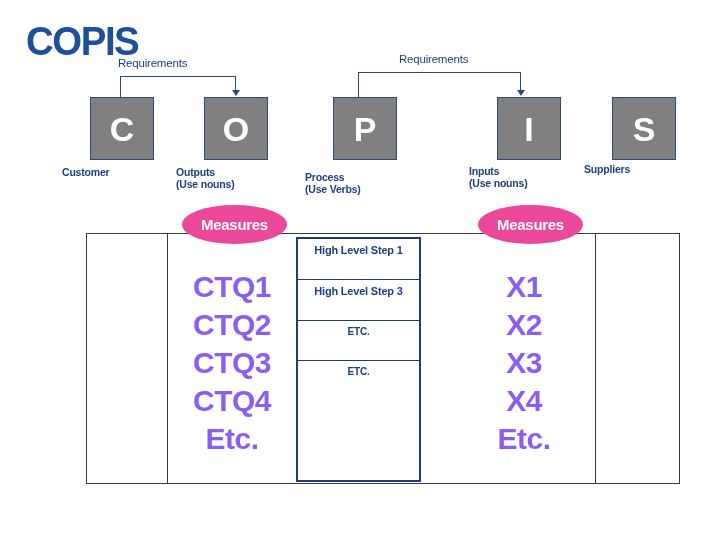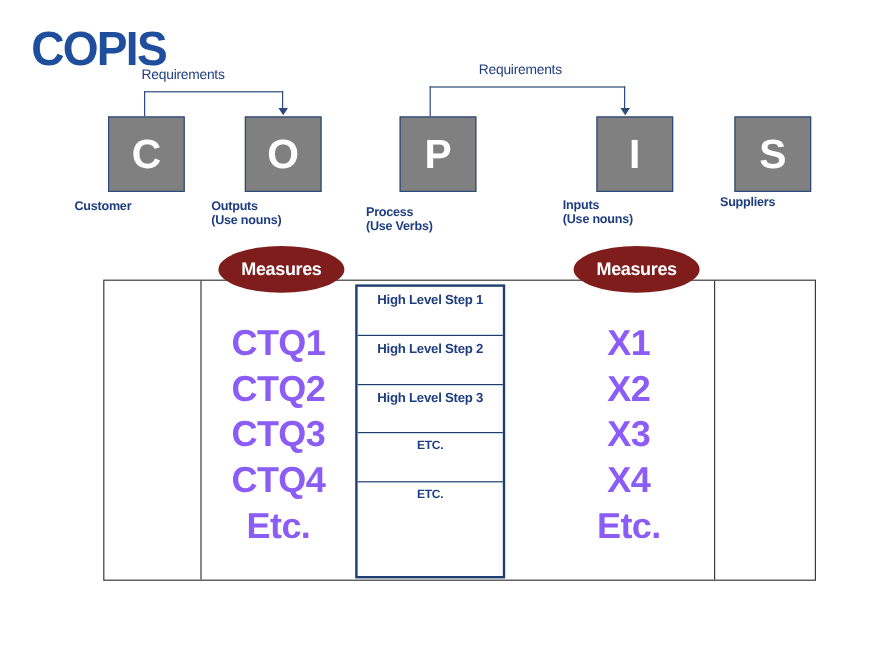--- a/index.html
+++ b/index.html
@@ -58,21 +58,21 @@
   .conn .arrow{
     position:absolute;right:-3.5px;width:0;height:0;
     border-left:4px solid transparent;
     border-right:4px solid transparent;
     border-top:6px solid #2E4A7A;
   }
 
   
   .oval{
     position:absolute;
-    background:#7f1d1d;
+    background:#ec4899;
     border-radius:50%;
     display:flex;align-items:center;justify-content:center;
     color:#ffffff;
     font-size:15px;font-weight:bold;
     letter-spacing:-0.3px;
   }
 
   
   .tbl{
     position:absolute;
@@ -164,21 +164,21 @@
 
   <div class="blabel" style="left:176px;top:166px;">Outputs</div>
   <div class="blabel" style="left:176px;top:178px;">(Use nouns)</div>
 
   <div class="blabel" style="left:305px;top:171px;">Process</div>
   <div class="blabel" style="left:305px;top:183px;">(Use Verbs)</div>
 
   <div class="blabel" style="left:469px;top:165px;">Inputs</div>
   <div class="blabel" style="left:469px;top:177px;">(Use nouns)</div>
 
-  <div class="blabel" style="left:600px;top:163px;">Suppliers</div>
+  <div class="blabel" style="left:584px;top:163px;">Suppliers</div>
 
   <div class="tbl">
     <div class="vdiv" style="left:80px;"></div>
     <div class="vdiv" style="left:508px;"></div>
   </div>
 
   <div class="colstack" style="left:168px;top:255px;width:128px;height:215px;">
     <div class="bigitem">CTQ1</div>
     <div class="bigitem">CTQ2</div>
     <div class="bigitem">CTQ3</div>
@@ -192,23 +192,20 @@
     <div class="bigitem">X3</div>
     <div class="bigitem">X4</div>
     <div class="bigitem">Etc.</div>
   </div>
 
   <div class="procbox">
     <div class="prow">
       <span>High Level Step 1</span>
     </div>
     <div class="prow">
-      <span>High Level Step 2</span>
-    </div>
-    <div class="prow">
       <span>High Level Step 3</span>
     </div>
     <div class="prow etc">
       <span>ETC.</span>
     </div>
     <div class="prow etc">
       <span>ETC.</span>
     </div>
   </div>
 

